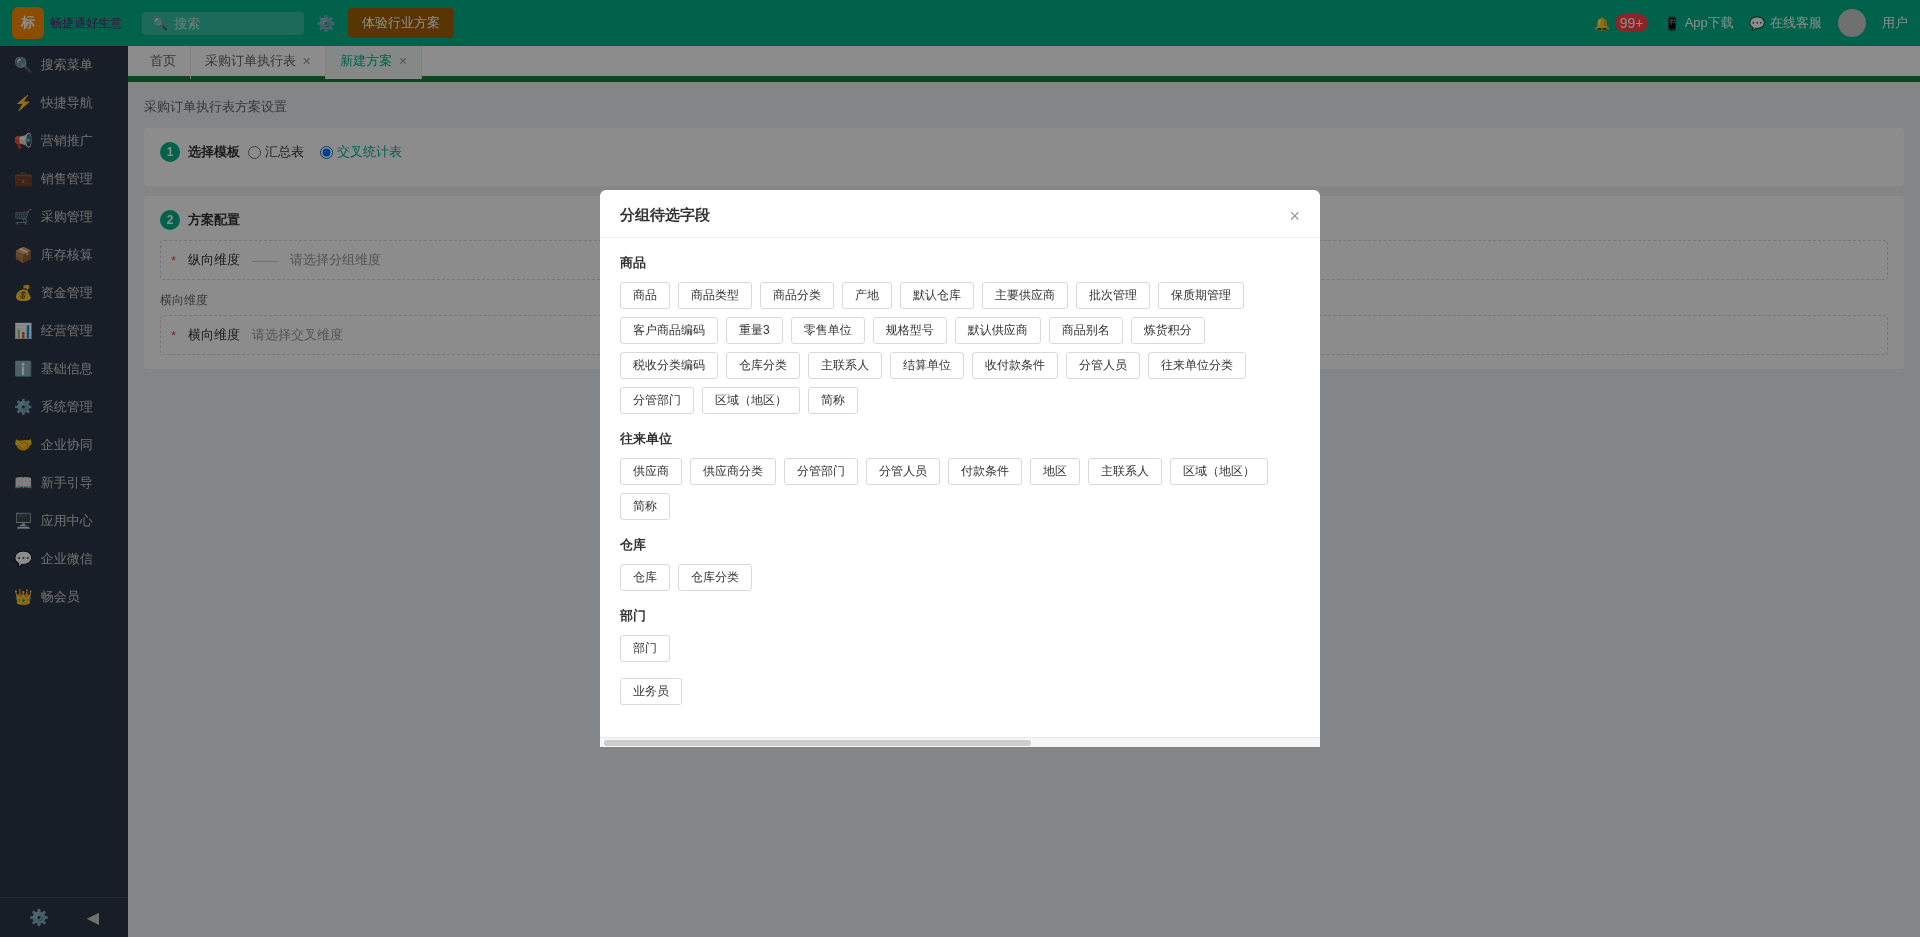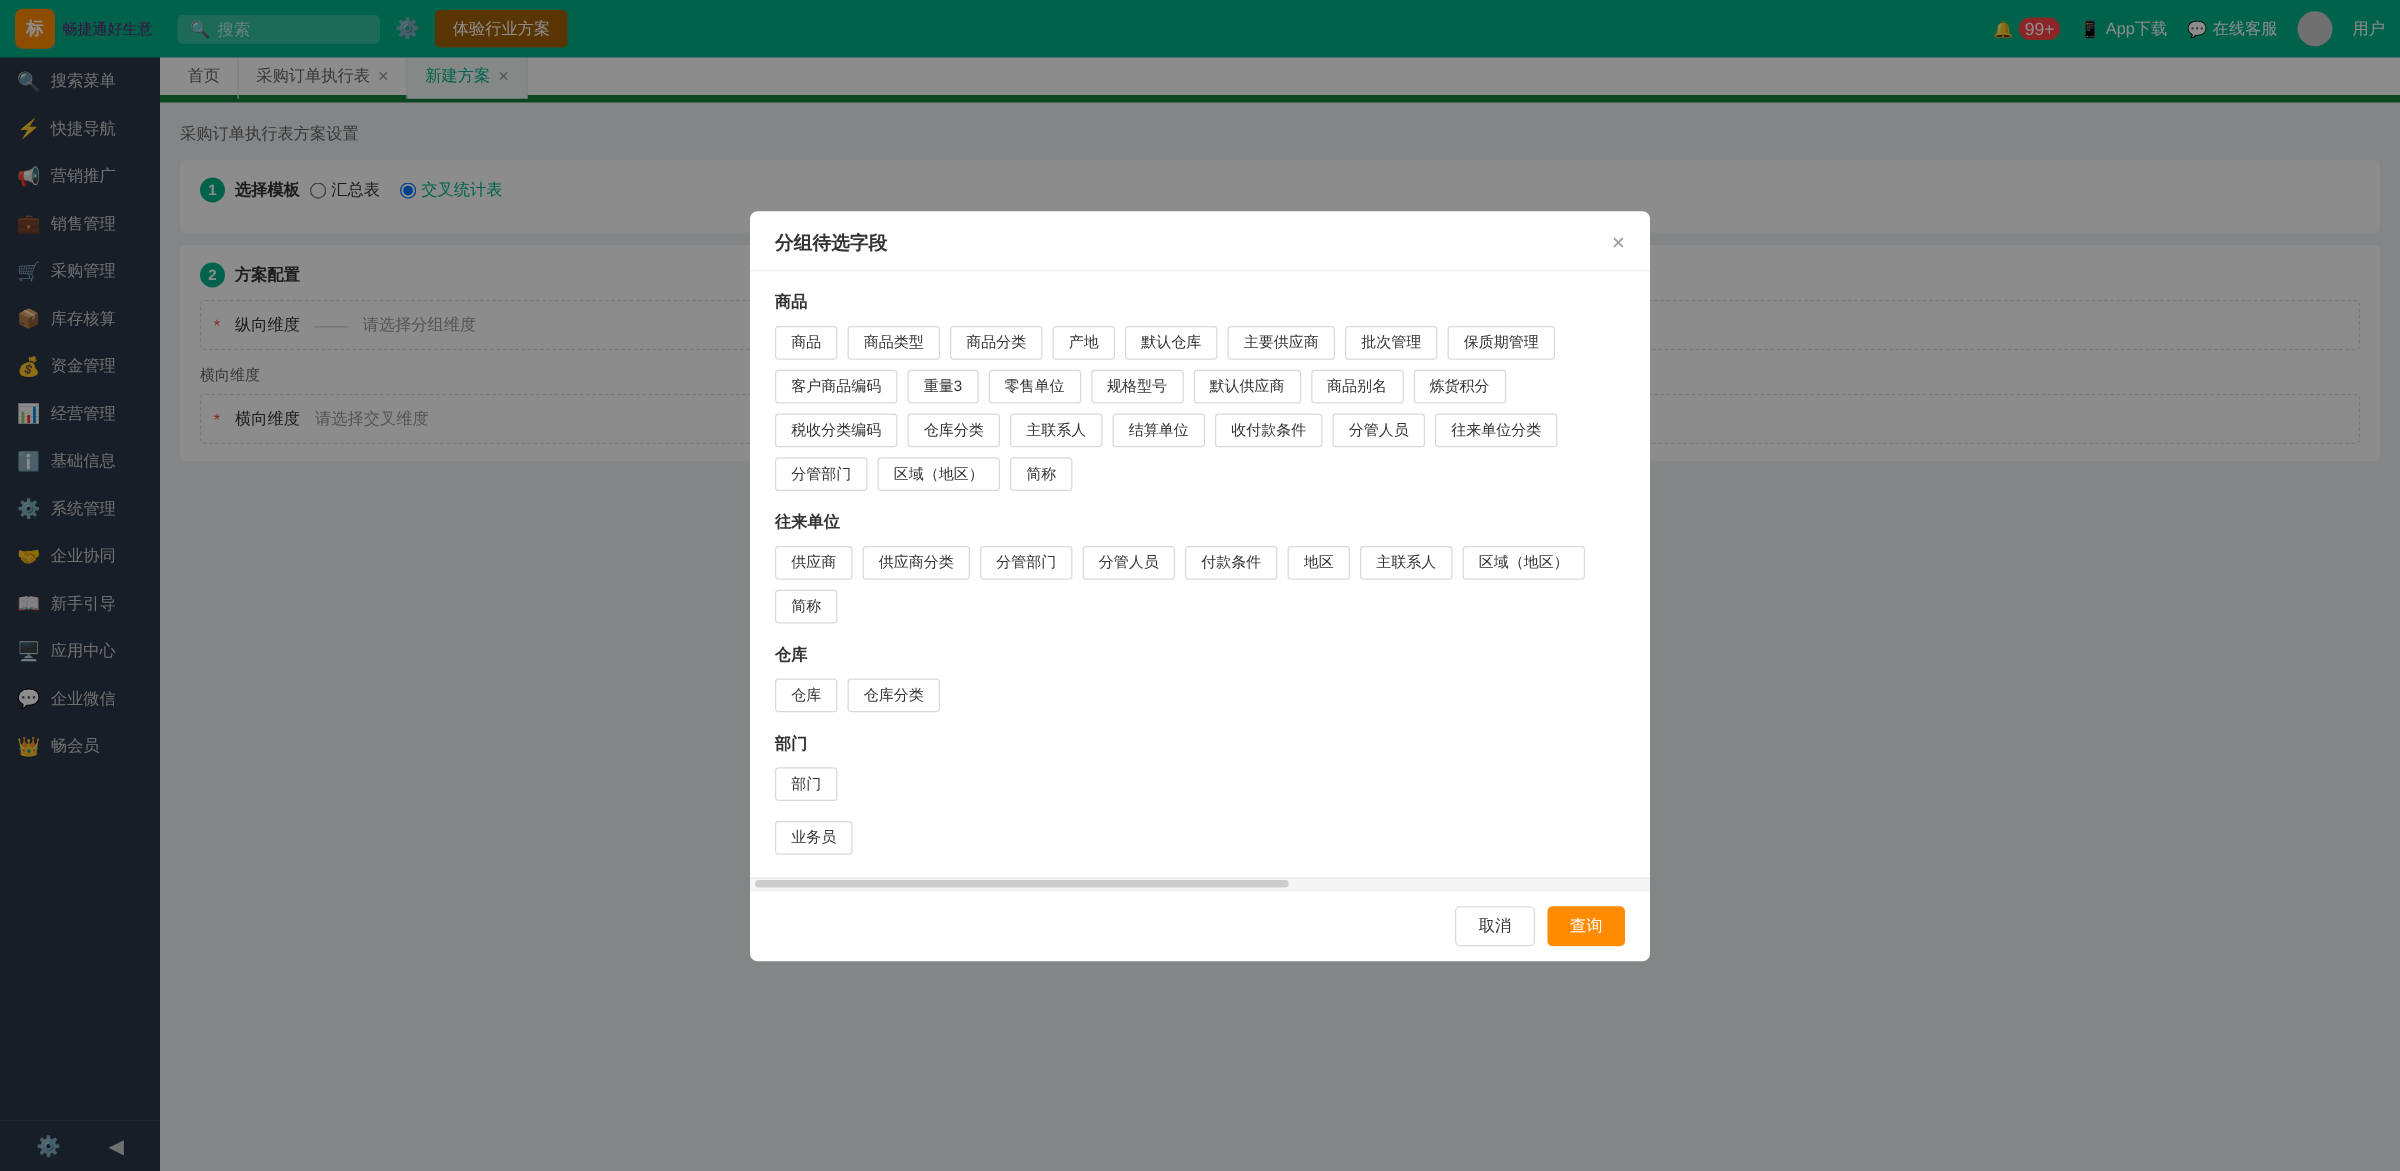--- a/index.html
+++ b/index.html
@@ -441,18 +441,14 @@
           <div class="field-section">
             <div class="field-grid">
               <div class="field-tag">业务员</div>
             </div>
           </div>
         </div>
     </div>
     <div class="modal-hscroll">
       <div class="modal-hscroll-bar"></div>
     </div>
-    <div class="modal-footer">
-      <button class="btn-cancel">取消</button>
-      <button class="btn-confirm">查询</button>
-    </div>
   </div>
 </div>
 
 </body></html>

